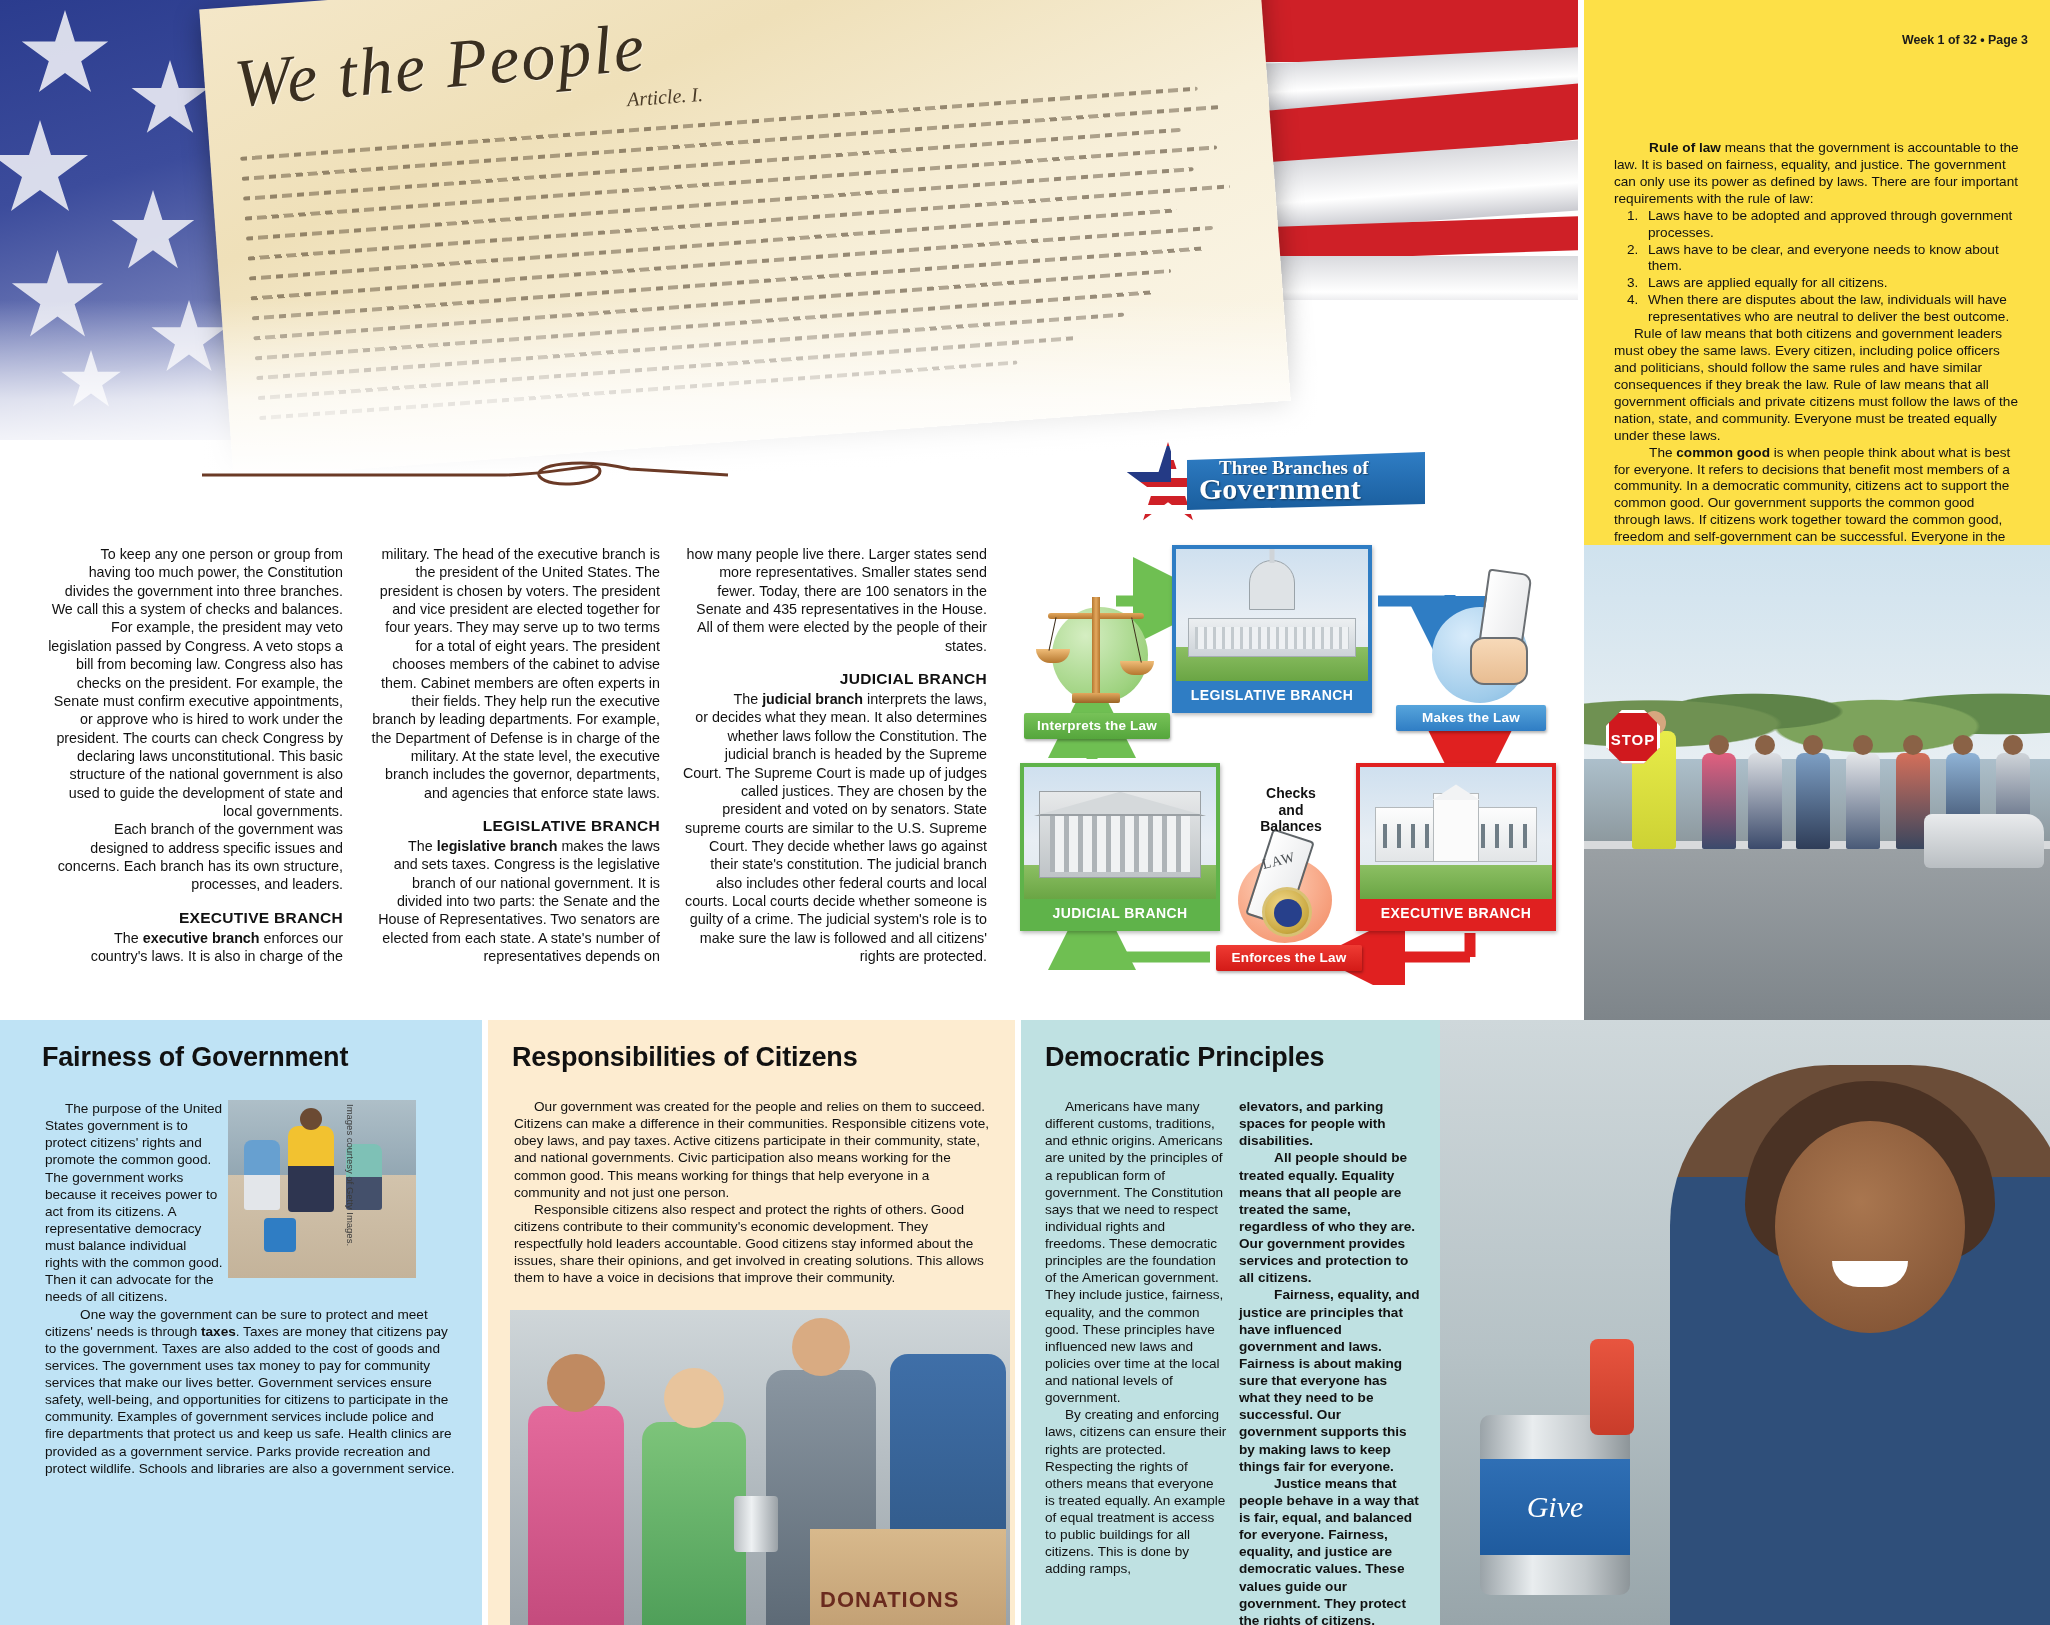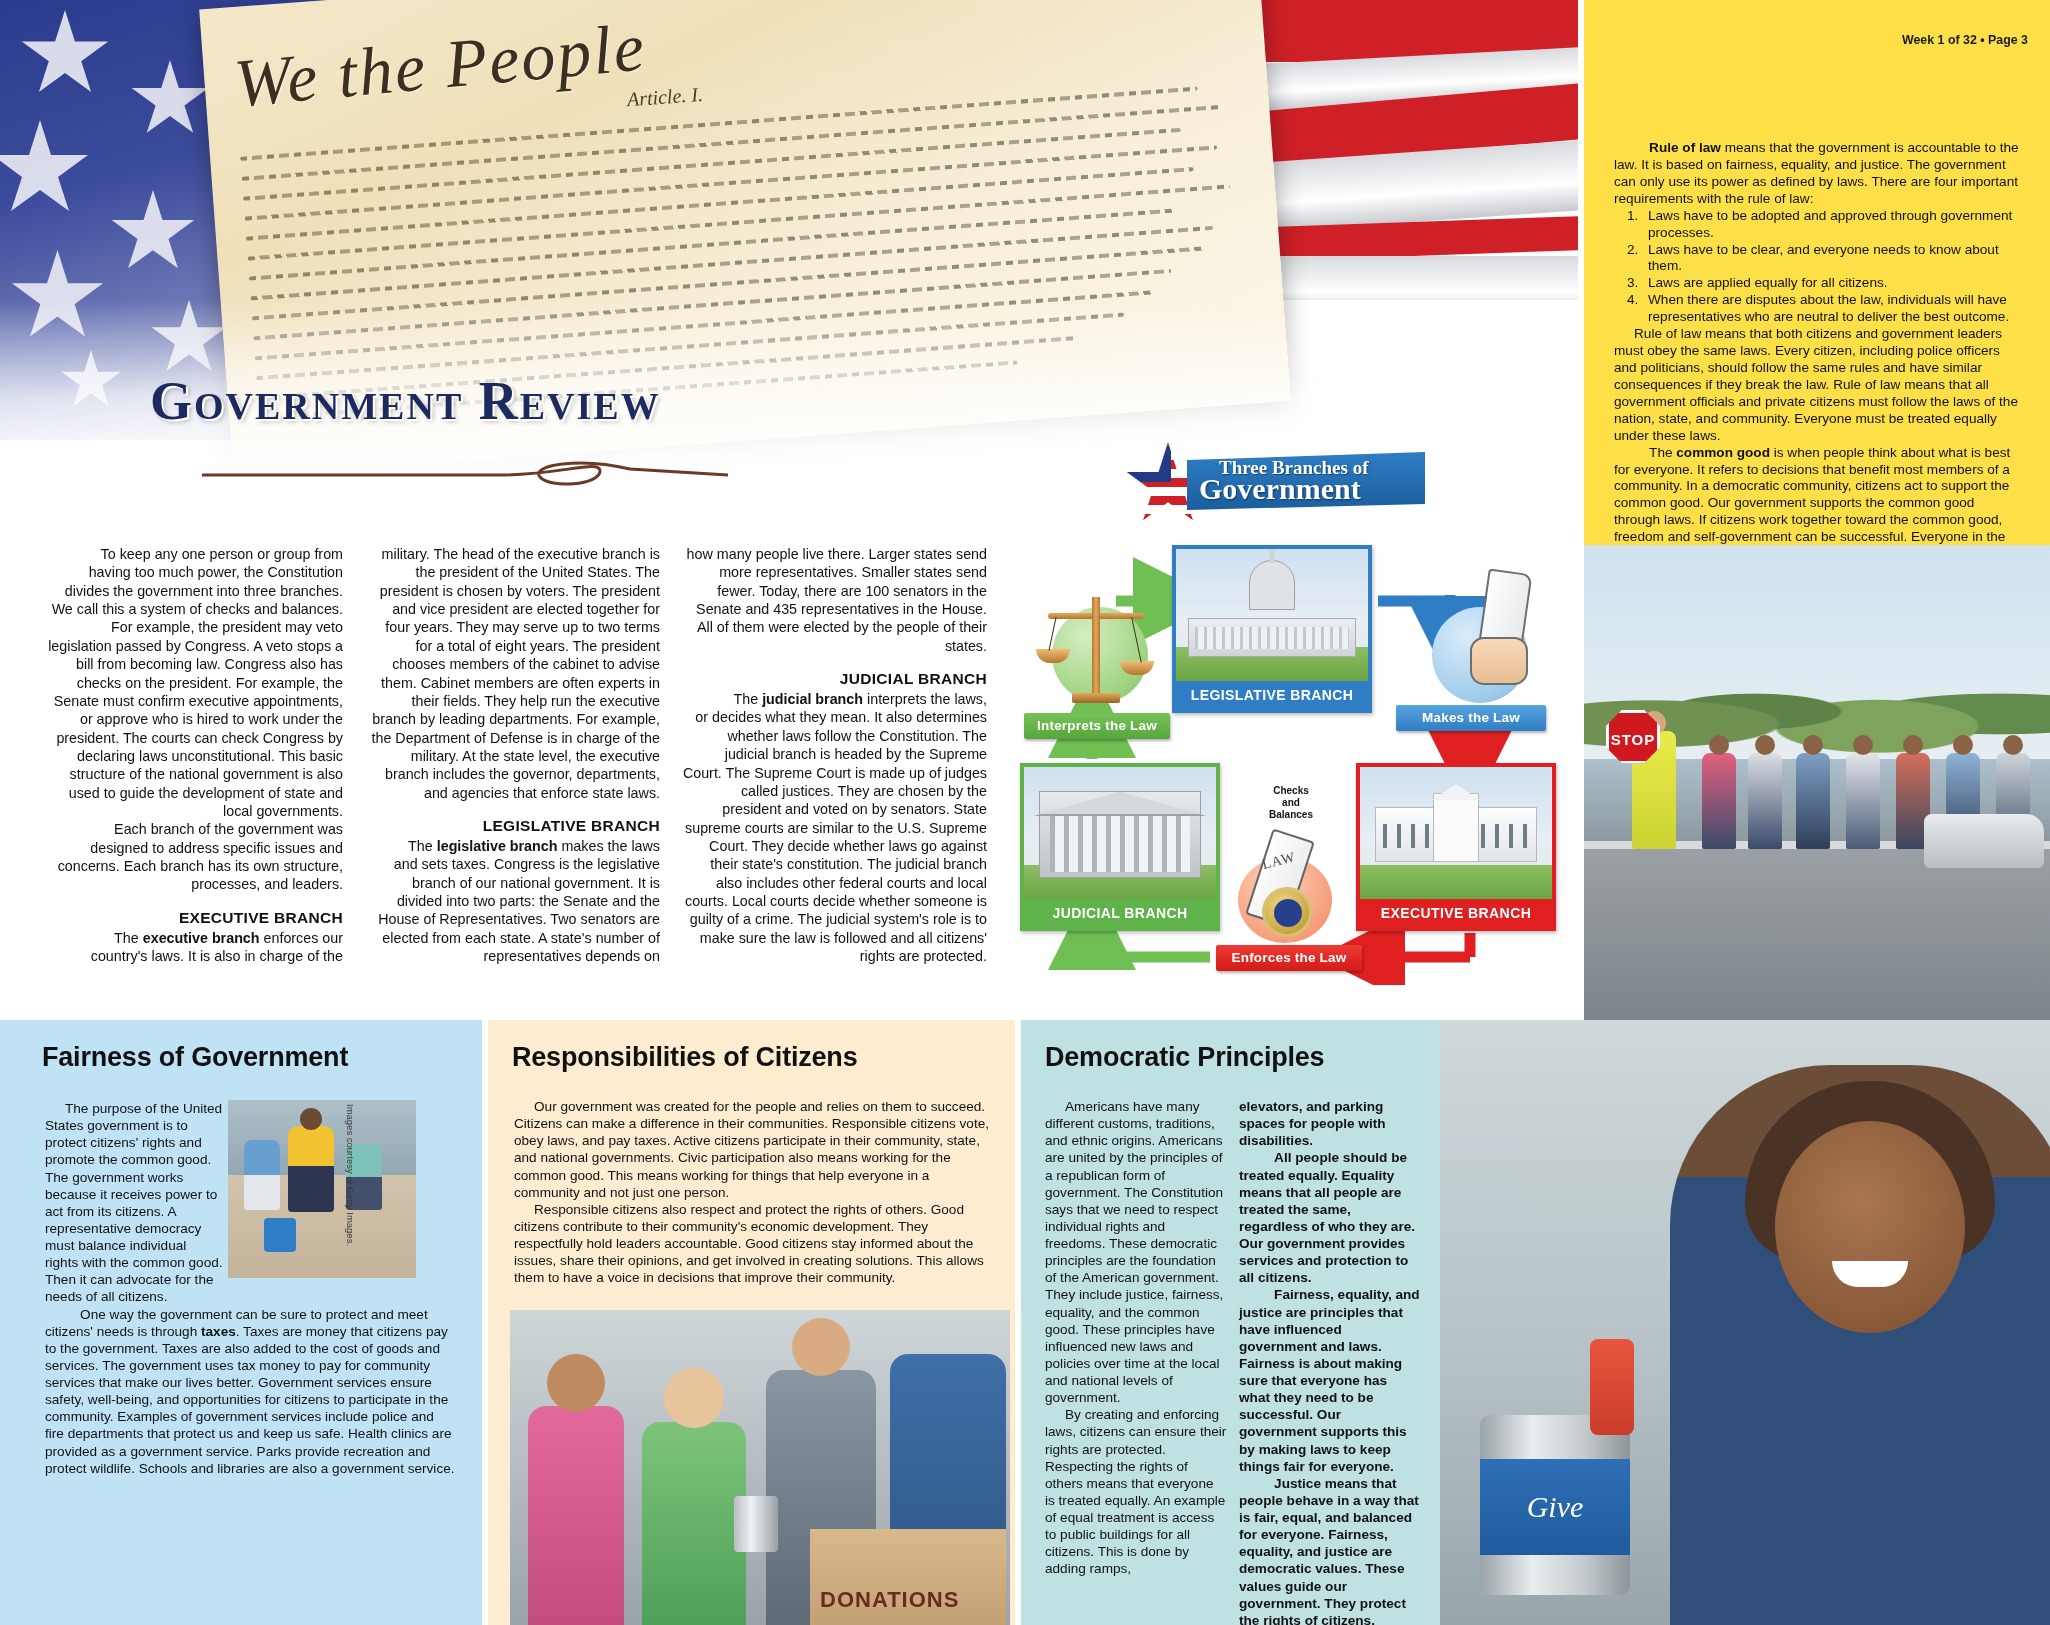--- a/index.html
+++ b/index.html
@@ -242,21 +242,21 @@
     position: absolute; color:#fff; font-size: 13.5px; font-weight: bold;
     text-align:center; line-height: 26px; height: 26px; border-radius: 2px;
     box-shadow: 1px 2px 3px rgba(0,0,0,.3);
     letter-spacing:.2px;
   }
   #lbl-interp { left: 4px; top: 168px; width: 146px; background: linear-gradient(180deg,#77c258,#55a63c); }
   #lbl-makes  { left: 376px; top: 160px; width: 150px; background: linear-gradient(180deg,#57a5dc,#2f7dc4); }
   #lbl-enforce{ left: 196px; top: 400px; width: 146px; background: linear-gradient(180deg,#ef3b33,#d31a17); }
   #checks {
     position: absolute; left: 212px; top: 240px; width: 118px; text-align:center;
-    font-size: 10px; font-weight: bold; color:#111; line-height: 1.18;
+    font-size: 14px; font-weight: bold; color:#111; line-height: 1.18;
   }
 
   
   #right-panel {
     position: absolute; left: 1578px; top: 0; width: 472px; height: 1020px;
     background: #fde047;
     border-left: 6px solid #ffffff;
   }
   #right-panel .meta {
     position:absolute; right: 22px; top: 33px; font-size: 12.4px; font-weight: bold; color:#1a1a1a;
@@ -468,21 +468,20 @@
           <i style="top:390px;width:820px"></i>
             <i style="top:410px;width:760px"></i>
         </div>
         <div class="wp">We the People</div>
         <div class="artline">Article. I.</div>
       </div>
 
       <div id="hero-fade"></div>
     </div>
 
-    <div id="page-title">Government Review</div>
 
     <svg id="title-flourish" viewBox="0 0 530 40">
       <path d="M2,20 L300,20 C360,20 400,4 400,16 C400,30 350,34 340,22 C330,10 380,2 430,14 L528,20" fill="none" stroke="#6b3a26" stroke-width="3"></path>
     </svg>
 
     <div id="branches-badge">
       <div id="badge-star"></div>
       <div id="badge-ribbon">
         <div class="l1">Three Branches of</div>
         <div class="l2">Government</div>

